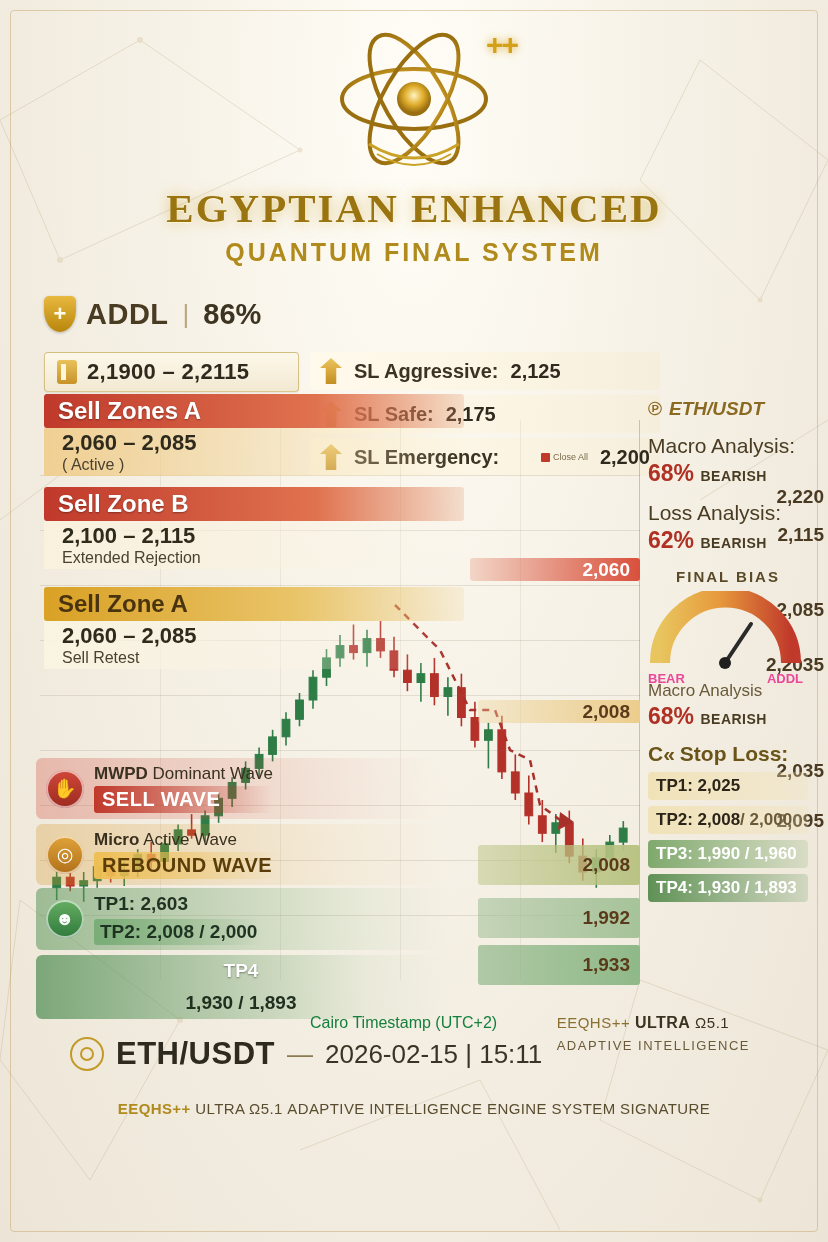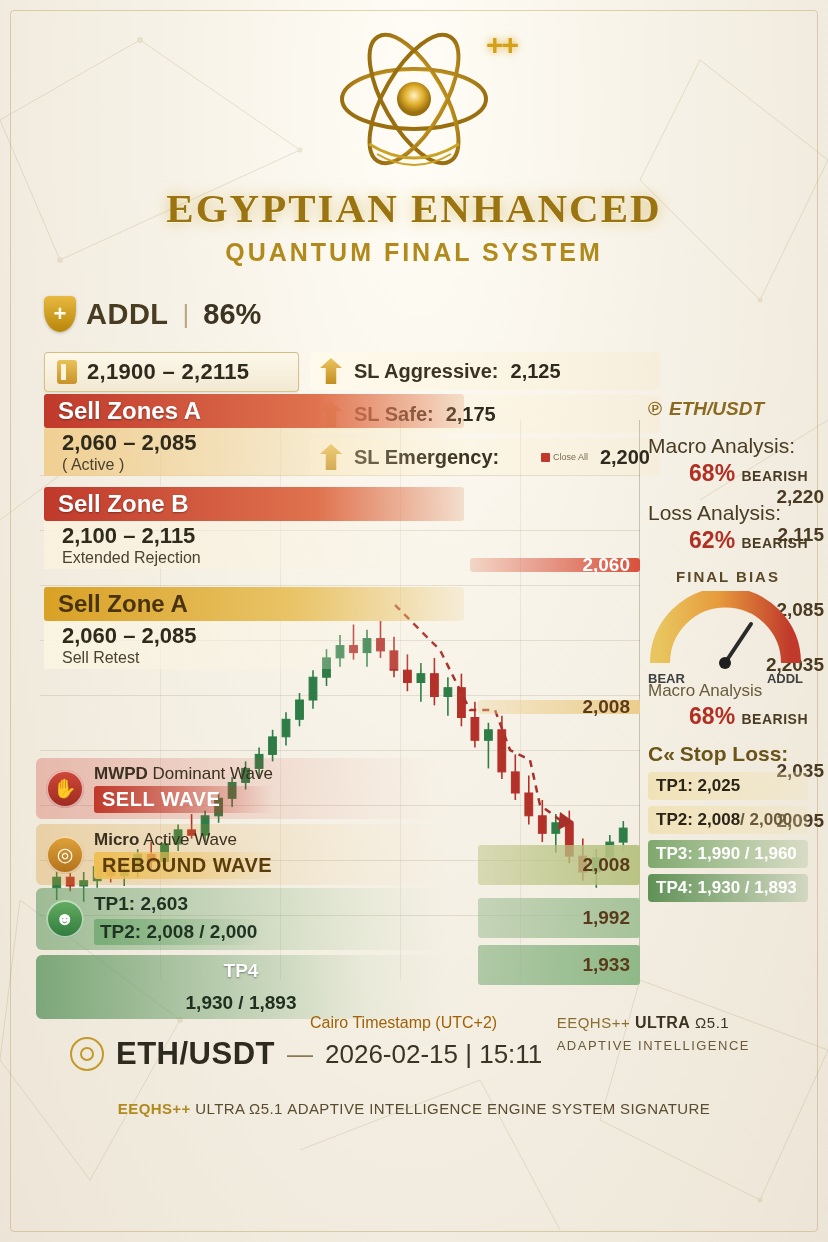--- a/index.html
+++ b/index.html
@@ -94,21 +94,21 @@
   .grid-line{ position:absolute; left:0; width:100%; height:1px; background:rgba(120,105,75,.16); }
   .vgrid{ position:absolute; top:0; height:100%; width:1px; background:rgba(120,105,75,.10); }
   .axis-line{ position:absolute; right:0; top:0; height:100%; width:1px; background:rgba(120,105,75,.35); }
 
   .price-tag{
     position:absolute; right:-4px; height:26px; line-height:26px;
     padding:0 8px; font-size:19px; font-weight:700; color:#4a3a22;
     text-align:right; white-space:nowrap;
   }
   .tag-band{
-    position:absolute; right:-4px; height:14px; border-radius:3px;
+    position:absolute; right:-4px; height:23px; border-radius:3px;
     display:flex; align-items:center; justify-content:flex-end; padding-right:10px;
     font-size:19px; font-weight:700; color:#5a3a1a; white-space:nowrap;
   }
 
   
   .zone-block{ position:absolute; left:0; width:420px; }
   .zone-head{
     height:34px; display:flex; align-items:center; padding-left:14px;
     font-size:24px; font-weight:700; color:#fff;
     border-radius:3px;
@@ -137,31 +137,31 @@
   .tp-chip{
     position:absolute; left:36px; width:410px; border-radius:6px;
     display:flex; align-items:center; gap:10px; padding:5px 10px;
   }
   .tp-line{ font-size:19px; font-weight:700; color:#1f3322; }
 
   
   .right-panel{ position:absolute; left:648px; top:398px; width:160px; }
   .rp-head{ display:flex; align-items:center; gap:7px; font-size:19px; font-style:italic; font-weight:700; color:#8a6a20;}
   .rp-sec-title{ font-size:21px; color:#4a3c22; margin-top:14px; }
-  .rp-val{ font-size:23px; font-weight:700; color:#b03024; margin-top:2px;text-align:right; }
+  .rp-val{ font-size:23px; font-weight:700; color:#b03024; margin-top:2px; }
   .rp-val small{ font-size:14px; font-weight:700; color:#4a3c22; letter-spacing:.5px; }
   .gauge-title{ font-size:15px; font-weight:700; letter-spacing:2px; color:#5a4a28; text-align:center; margin-top:14px;}
   .gauge{ position:relative; width:155px; height:80px; margin-top:6px;}
-  .gauge-lbl{ display:flex; justify-content:space-between; font-size:13px; font-weight:700; color:#404040; margin-top:-6px;}
+  .gauge-lbl{ display:flex; justify-content:space-between; font-size:13px; font-weight:700; color:#ec4899; margin-top:-6px;}
   .sl-title{ font-size:21px; font-weight:700; color:#6a5418; margin-top:12px; display:flex; align-items:center; gap:5px;}
   .tp-pill{ margin-top:6px; font-size:17px; font-weight:700; color:#2b2418; padding:4px 8px; border-radius:4px;}
 
   
   .footer{ position:absolute; left:0; top:1000px; width:100%; }
-  .cairo-ts{ position:absolute; left:310px; top:14px; font-size:16px; color:#a16207;}
+  .cairo-ts{ position:absolute; left:310px; top:14px; font-size:16px; color:#15803d;}
   .pair-row{ position:absolute; left:70px; top:36px; display:flex; align-items:center; gap:12px;}
   .pair-ico{ width:34px;height:34px;border:2px solid #c39a2a;border-radius:50%;position:relative;}
   .pair-ico:after{content:"";position:absolute;inset:8px;border:2px solid #c39a2a;border-radius:50%;}
   .pair-name{ font-size:31px; font-weight:700; color:#2e2a1e; letter-spacing:.5px;}
   .pair-dash{ font-size:26px; color:#8a7a52;}
   .pair-dt{ font-size:26px; color:#3a3424;}
   .eeqhs-box{ position:absolute; right:78px; top:14px; text-align:left; }
   .eeq-l1{ font-size:15px; color:#8a7030; letter-spacing:.5px;}
   .eeq-l1 b{ color:#3a3220; font-size:16px;}
   .eeq-l2{ font-size:13px; letter-spacing:1.5px; color:#6a5a38; margin-top:6px;}

